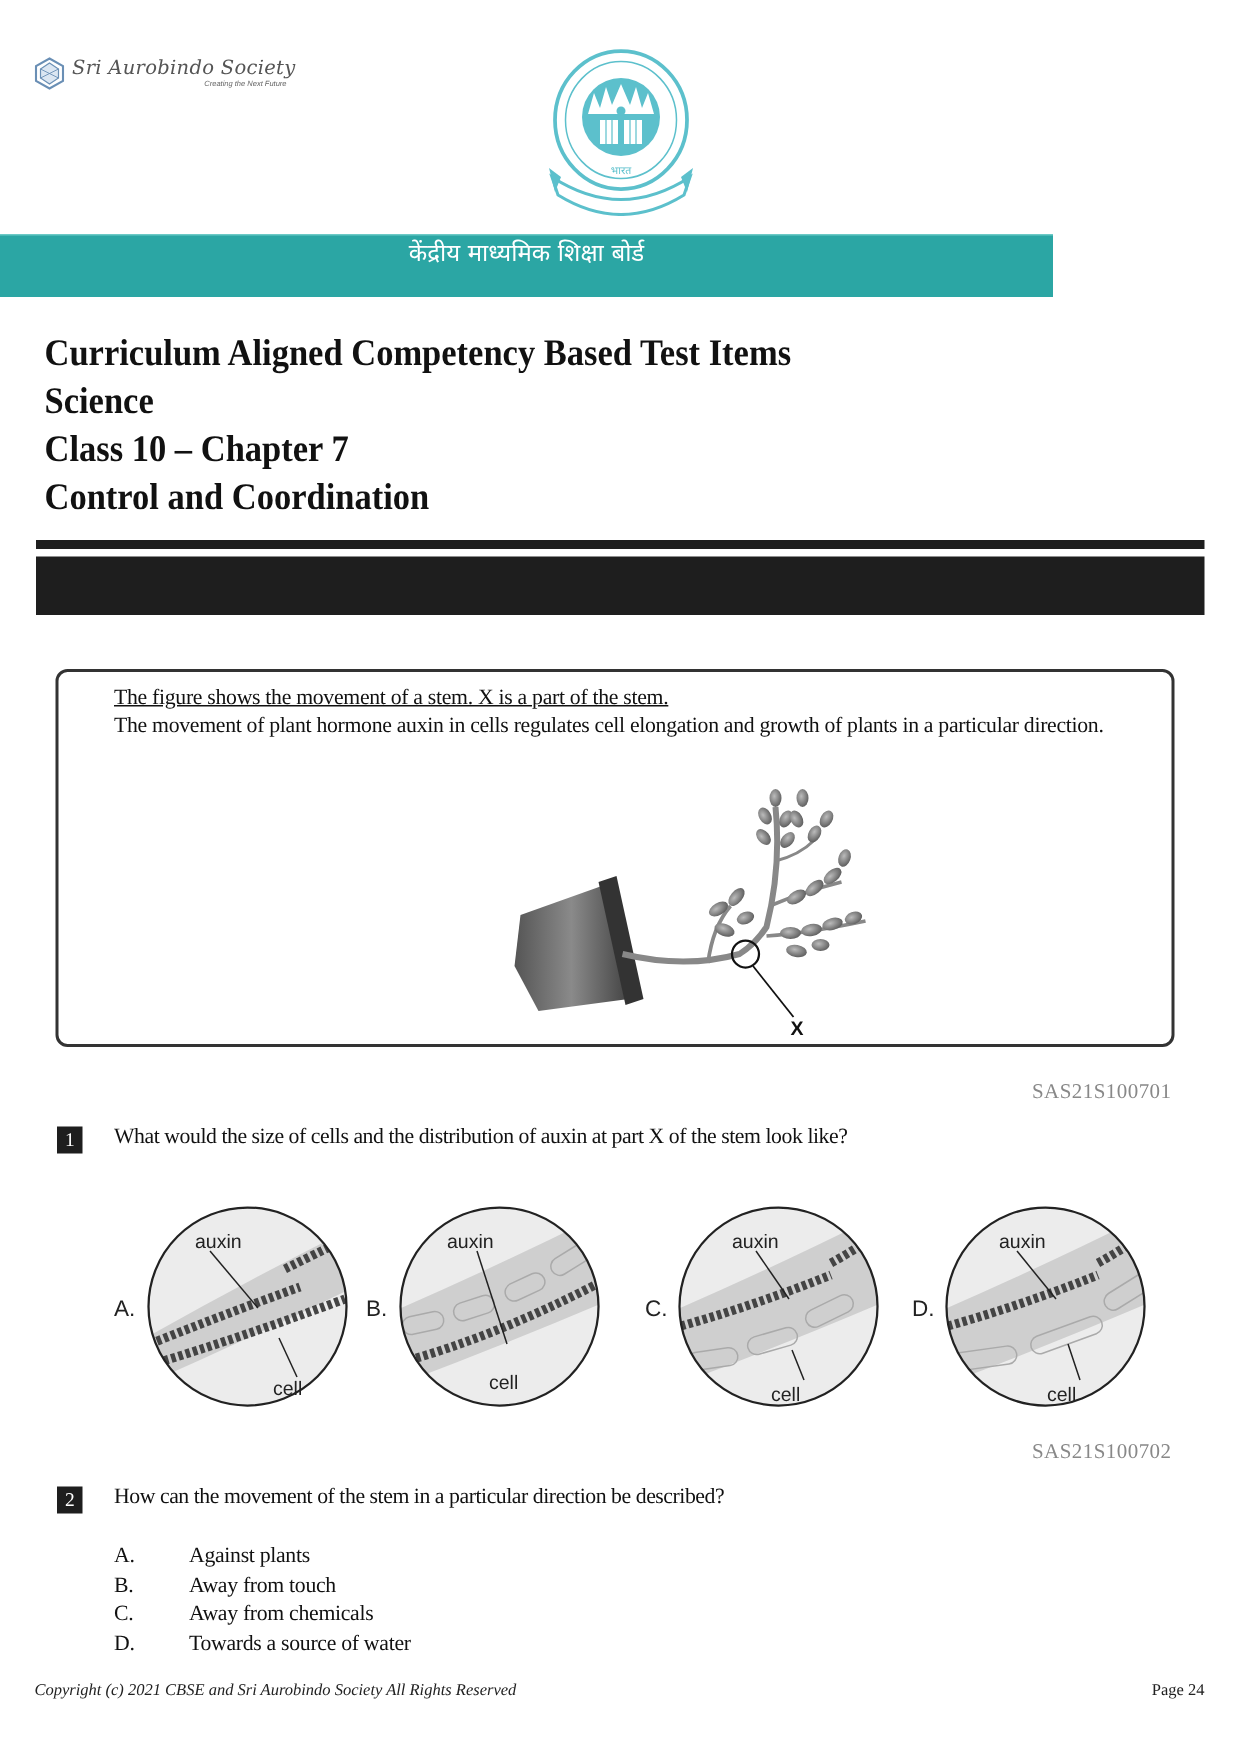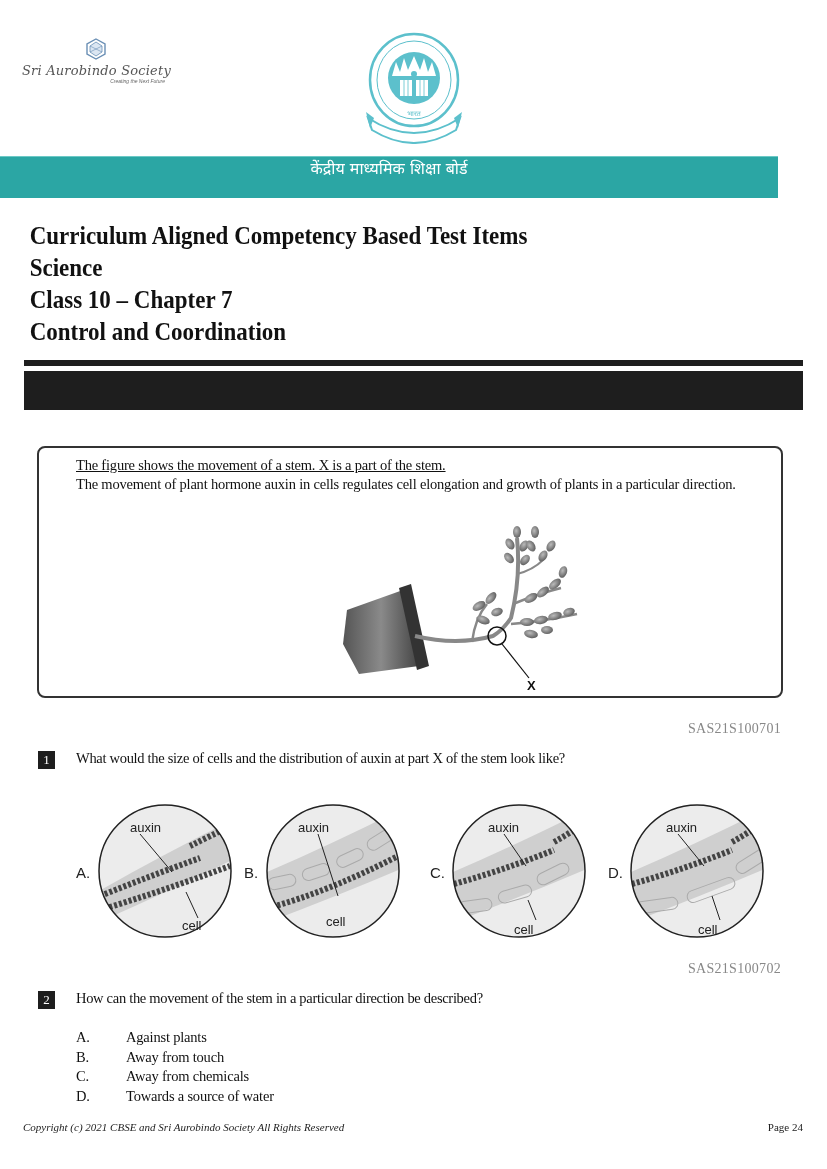--- a/index.html
+++ b/index.html
@@ -1,27 +1,27 @@
 <!DOCTYPE html>
 <html><head>
 <meta charset="utf-8">
 <style>
   * { box-sizing: border-box; margin: 0; padding: 0; }
   html, body { width: 827px; height: 1169px; background: #ffffff; overflow: hidden; }
   body { position: relative; font-family: "Liberation Serif", "DejaVu Serif", serif; color: #111; }
 
-  .sas-logo { position: absolute; left: 22px; top: 38px; display: flex; align-items: center; gap: 4px; flex-direction: column; }
+  .sas-logo { position: absolute; left: 22px; top: 38px; display: flex; align-items: center; gap: 4px; }
   .sas-mark { width: 22px; height: 22px; }
   .sas-text { display: flex; flex-direction: column; align-items: flex-end; }
   .sas-name { font-family: "DejaVu Serif", serif; font-style: italic; font-size: 13px; color: #555; letter-spacing: 0.2px; line-height: 14px; }
   .sas-tag { font-family: "Liberation Sans", sans-serif; font-style: italic; font-size: 5px; color: #666; line-height: 6px; margin-right: 6px; }
 
   .cbse-logo { position: absolute; left: 360px; top: 32px; width: 108px; height: 112px; }
 
-  .band { position: absolute; left: 0; top: 156px; width: 778px; height: 42px; background: #2ba6a4; color: #fff; text-align: center; border-top: 1px solid #6cc9c6; }
+  .band { position: absolute; left: 0; top: 156px; width: 702px; height: 42px; background: #2ba6a4; color: #fff; text-align: center; border-top: 1px solid #6cc9c6; }
   .band-hindi { font-family: "DejaVu Sans", sans-serif; font-size: 16px; line-height: 20px; margin-top: 2px; }
   .band-eng { font-family: "Liberation Sans", sans-serif; font-weight: bold; font-size: 12px; line-height: 15px; letter-spacing: 0.2px; }
 
   .title-block { position: absolute; left: 0; top: 220px; width: 742px; text-align: left; }
   .title-block div { font-family: "Liberation Serif", serif; font-weight: bold; font-size: 25px; line-height: 32px; color: #111; transform: scaleX(0.92); }
 
   .rule-thin { position: absolute; left: 24px; top: 360px; width: 779px; height: 6px; background: #1e1e1e; }
   .rule-thick { position: absolute; left: 24px; top: 371px; width: 779px; height: 39px; background: #1e1e1e; }
 
   .stimulus { position: absolute; left: 37px; top: 446px; width: 746px; height: 252px; border: 2px solid #333; border-radius: 8px; }

